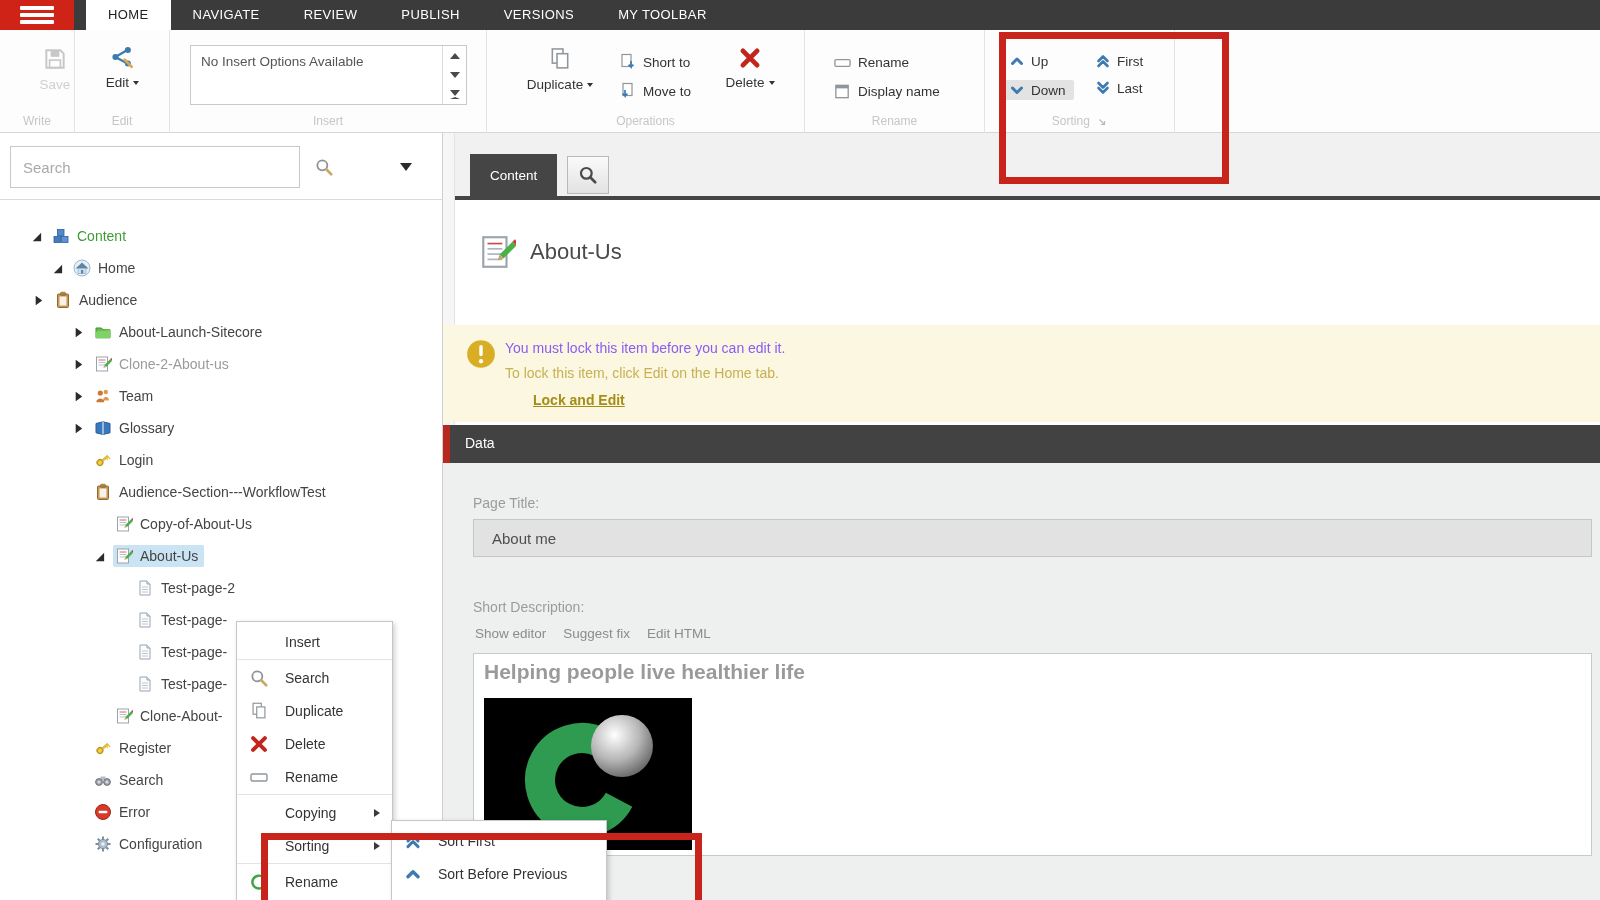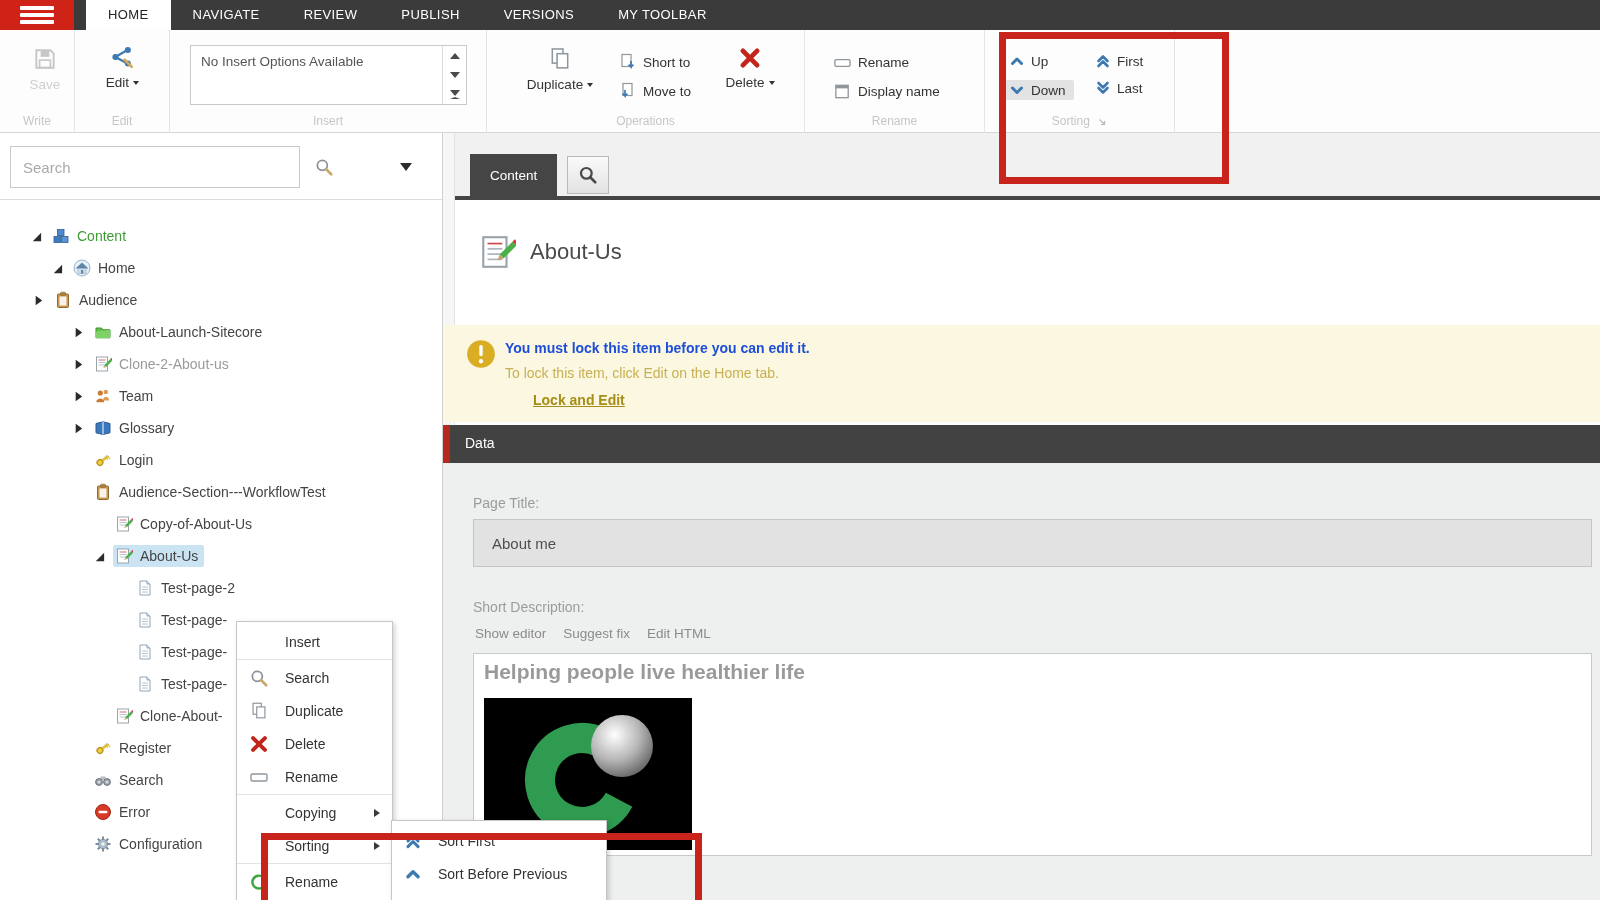--- a/index.html
+++ b/index.html
@@ -52,29 +52,29 @@
 
   
   #content { position:absolute; left:455px; top:133px; width:1145px; height:767px; background:#fff; }
   #chead { position:absolute; left:0; top:0; width:100%; height:67px; background:#f1f1f1; border-bottom:4px solid #454545; }
   #ctab { position:absolute; left:15px; top:21px; height:42px; background:#454545; color:#fff; font-size:13.5px; padding:0 20px; display:flex; align-items:center; cursor:pointer; }
   #csearch { position:absolute; left:112px; top:23px; width:42px; height:38px; background:linear-gradient(#fafafa,#e2e2e2); border:1px solid #b9b9b9; display:flex; align-items:center; justify-content:center; cursor:pointer; }
   #itemheader { position:absolute; left:23px; top:100px; display:flex; align-items:center; gap:14px; }
   #item-title { font-size:22px; color:#4a4a4a; }
   #warning { position:absolute; left:-12px; top:192px; width:1157px; height:97px; background:#fbf7e0; }
   #warn-icon { position:absolute; left:22px; top:13px; }
-  #warn-l1 { position:absolute; left:62px; top:15px; font-size:14px; font-weight:bold; color:#1d4ed8; }
+  #warn-l1 { position:absolute; left:62px; top:15px; font-size:14px; font-weight:normal; color:#8b5cf6; }
   #warn-l2 { position:absolute; left:62px; top:40px; font-size:14px; color:#c7b053; }
   #warn-link { position:absolute; left:90px; top:67px; font-size:14px; font-weight:bold; color:#a58d17; text-decoration:underline; cursor:pointer; }
   #databar { position:absolute; left:-12px; top:292px; width:1157px; height:38px; background:#424242; }
   #databar .accent { position:absolute; left:0; top:0; width:7px; height:38px; background:#b7281e; }
   #databar .dlabel { position:absolute; left:22px; top:10px; color:#fff; font-weight:normal; font-size:14px; }
   #datapanel { position:absolute; left:-12px; top:330px; width:1157px; height:437px; background:#eef0ef; }
   .fieldlabel { position:absolute; left:30px; font-size:14px; color:#9b9b9b; }
-  #pt-input { position:absolute; left:30px; top:56px; right:8px; height:48px; background:#e2e2e2; border:1px solid #c6c6c6; font-size:15px; color:#4e4e4e; padding:0 18px; font-family:"Liberation Sans",sans-serif; }
+  #pt-input { position:absolute; left:30px; top:56px; right:8px; height:38px; background:#e2e2e2; border:1px solid #c6c6c6; font-size:15px; color:#4e4e4e; padding:0 18px; font-family:"Liberation Sans",sans-serif; }
   #editor-links { position:absolute; left:32px; top:163px; display:flex; gap:17px; }
   #editor-links span { font-size:13.5px; color:#8b8b8b; cursor:pointer; }
   #richbox { position:absolute; left:30px; top:190px; right:8px; height:203px; background:#fff; border:1px solid #c9c9c9; overflow:hidden; }
   #rich-heading { position:absolute; left:10px; top:6px; font-size:21px; font-weight:bold; color:#9a9a9a; }
   #logo { position:absolute; left:10px; top:44px; }
 
   
   #ctxmenu { position:absolute; left:236px; top:621px; width:157px; background:#fff; border:1px solid #c6c6c6; box-shadow:2px 2px 5px rgba(0,0,0,.18); z-index:60; padding:3px 0; }
   .mrow { position:relative; height:33px; display:flex; align-items:center; cursor:pointer; }
   .mrow .ic { position:absolute; left:12px; }
@@ -104,21 +104,21 @@
       <div class="tab">REVIEW</div>
       <div class="tab">PUBLISH</div>
       <div class="tab">VERSIONS</div>
       <div class="tab">MY TOOLBAR</div>
     </div>
 </div>
 
 <div id="ribbon">
 
   <div class="rgroup" style="left:0;width:75px">
-    <div class="rbig disabled" style="left:0;width:90px;top:16px">
+    <div class="rbig disabled" style="left:10px;width:90px;top:16px">
       <span class="ic" style="width:26px;height:26px">
         <svg viewBox="0 0 24 24">
             <path d="M4 4 h13 l3 3 v13 H4 Z" fill="none" stroke="#c7c7c7" stroke-width="1.8"></path>
             <rect x="8" y="4" width="8" height="6" fill="#c7c7c7"></rect>
             <rect x="7" y="13" width="10" height="7" fill="none" stroke="#c7c7c7" stroke-width="1.5"></rect>
           </svg>
       </span>
       <span class="lab">Save</span>
     </div>
     <div class="rgrouplabel">Write</div>

